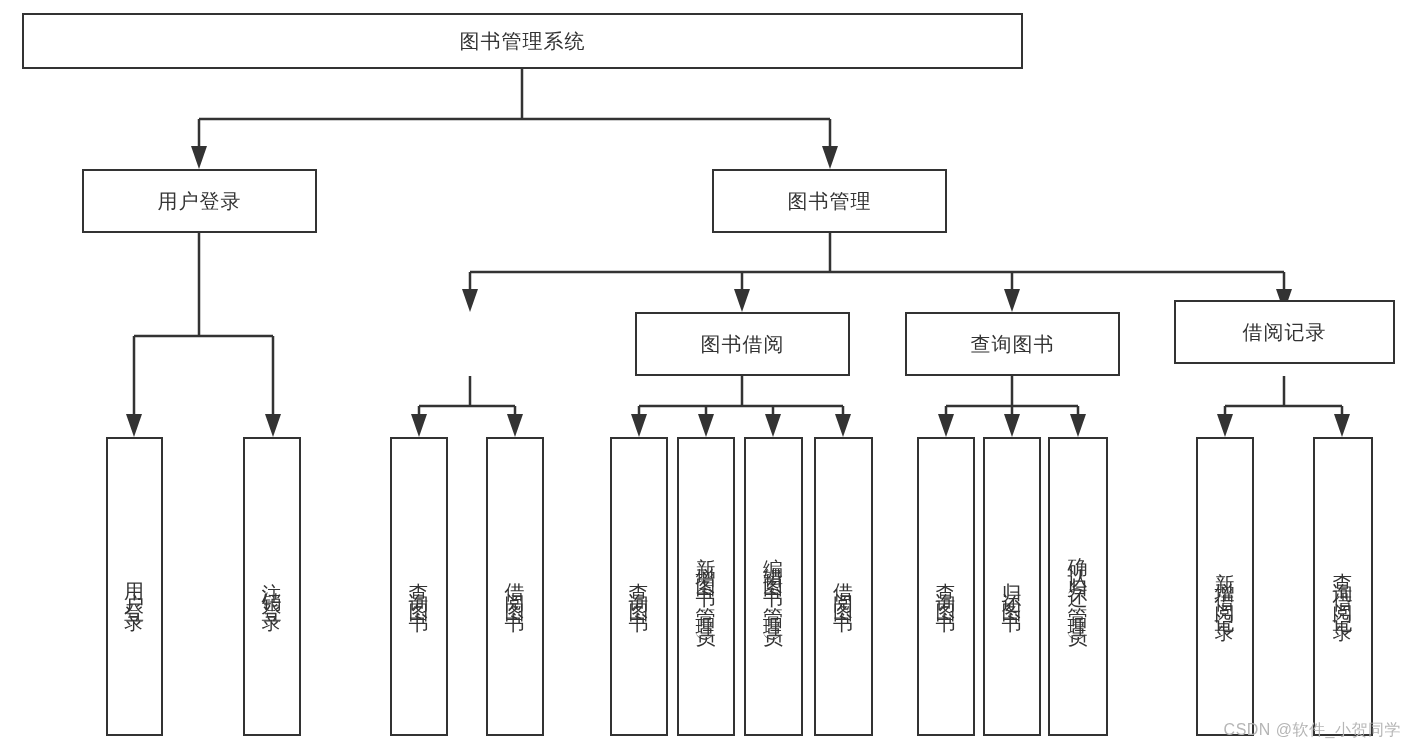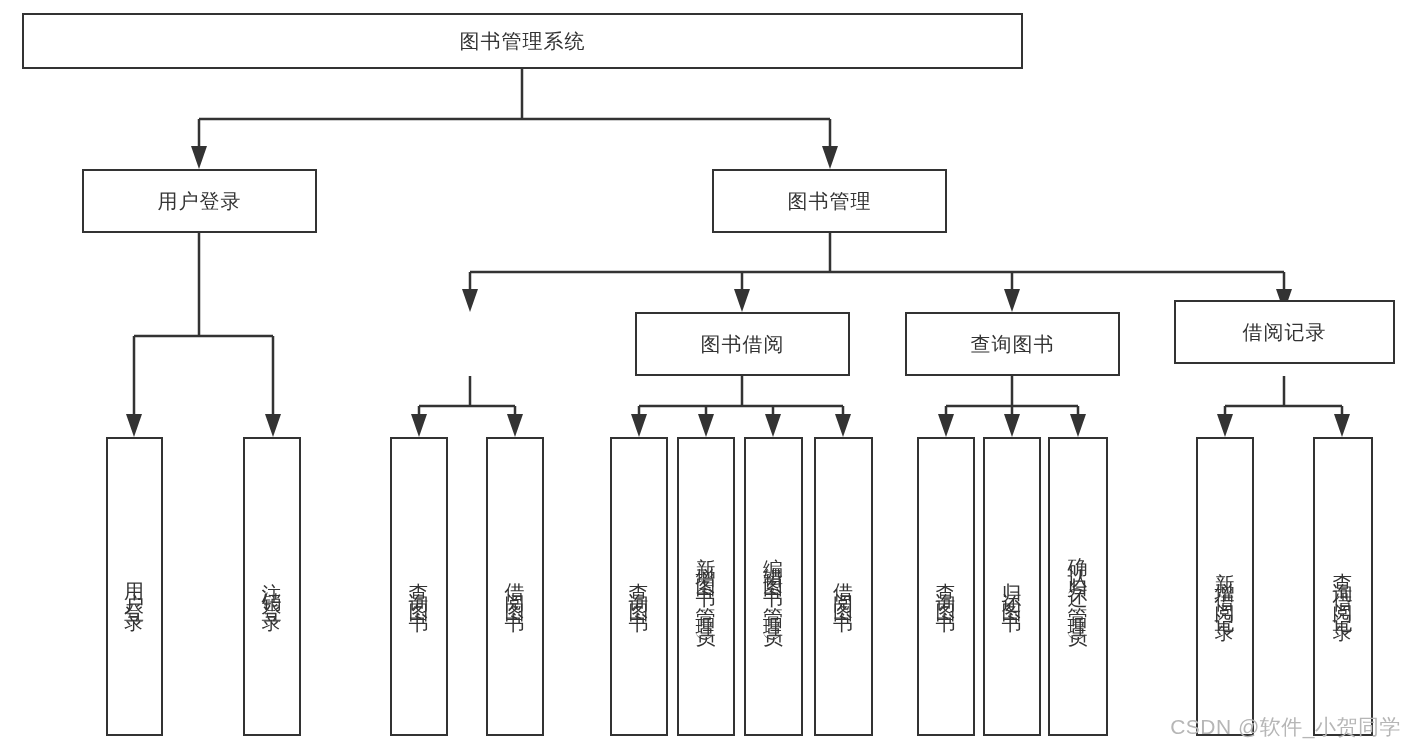--- a/index.html
+++ b/index.html
@@ -27,21 +27,21 @@
   .vnode span{
     writing-mode:vertical-rl;
     text-orientation:mixed;
     font-size:20px;
     line-height:1.1;
     letter-spacing:10px;
   }
   .watermark{
     position:absolute;
     right:4px;bottom:6px;
-    font-size:21px;
+    font-size:16px;
     color:#b6b6b6;
     letter-spacing:0.5px;
     z-index:5;
     white-space:nowrap;
   }
 </style>
 </head>
 <body>
 
 <div class="canvas">

